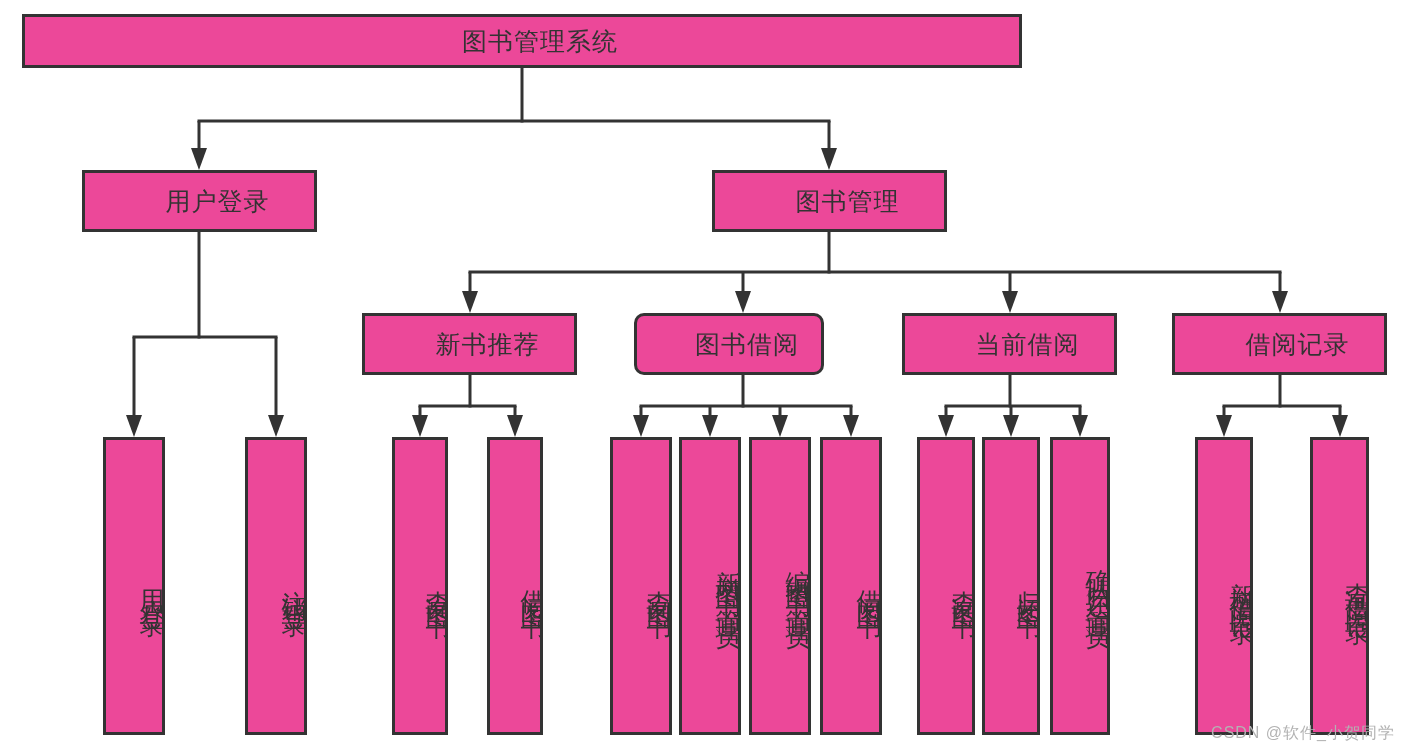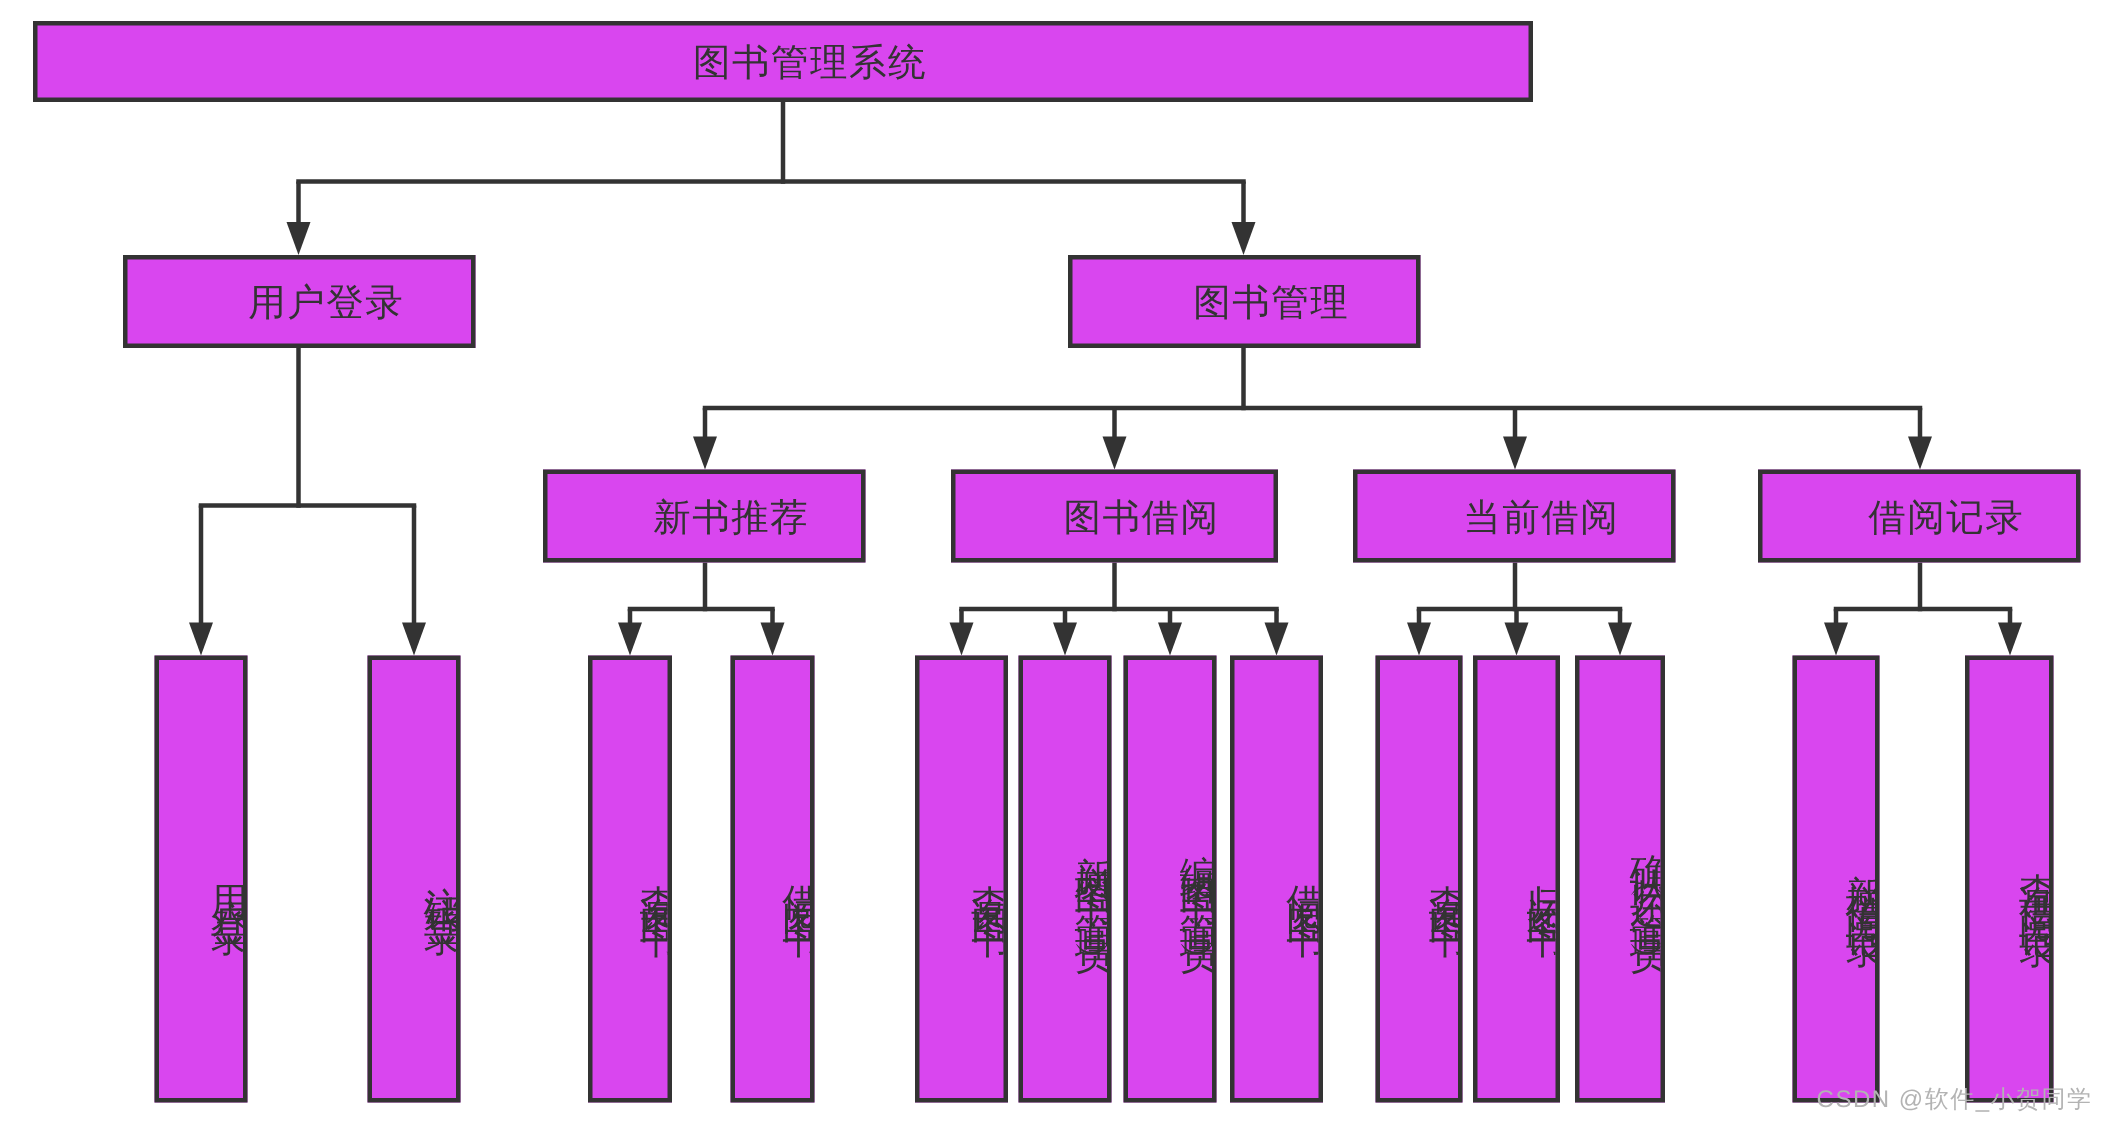--- a/index.html
+++ b/index.html
@@ -20,21 +20,21 @@
     position: absolute;
     left: 0;
     top: 0;
     width: 1405px;
     height: 747px;
     z-index: 1;
   }
   .node {
     position: absolute;
     box-sizing: border-box;
-    background: #d946ef;
+    background: #ec4899;
     border: 3px solid #333333;
     display: flex;
     align-items: center;
     justify-content: center;
     z-index: 2;
     font-size: 25px;
     letter-spacing: 1px;
     white-space: nowrap;
     padding-left: 36px;
   }
@@ -47,21 +47,21 @@
     letter-spacing: 8px;
     font-size: 25px;
     line-height: 1;
     white-space: nowrap;
   }
   
   #n-root            { left: 22px;   top: 14px;  width: 1000px; height: 54px; }
   #n-user-login      { left: 82px;   top: 170px; width: 235px;  height: 62px; }
   #n-book-mgmt       { left: 712px;  top: 170px; width: 235px;  height: 62px; }
   #n-new-book-rec    { left: 362px;  top: 313px; width: 215px;  height: 62px; }
-  #n-book-borrow     { left: 634px;  top: 313px; width: 218px;  height: 62px; }
+  #n-book-borrow     { left: 634px;  top: 313px; width: 190px;  height: 62px; border-radius: 10px; }
   #n-current-borrow  { left: 902px;  top: 313px; width: 215px;  height: 62px; }
   #n-borrow-record   { left: 1172px; top: 313px; width: 215px;  height: 62px; }
 
   #l-user-login      { left: 103px;  top: 437px; width: 62px; height: 298px; }
   #l-logout          { left: 245px;  top: 437px; width: 62px; height: 298px; }
   #l-query-book-1    { left: 392px;  top: 437px; width: 56px; height: 298px; }
   #l-borrow-book-1   { left: 487px;  top: 437px; width: 56px; height: 298px; }
   #l-query-book-2    { left: 610px;  top: 437px; width: 62px; height: 298px; }
   #l-add-book        { left: 679px;  top: 437px; width: 62px; height: 298px; }
   #l-edit-book       { left: 749px;  top: 437px; width: 62px; height: 298px; }

